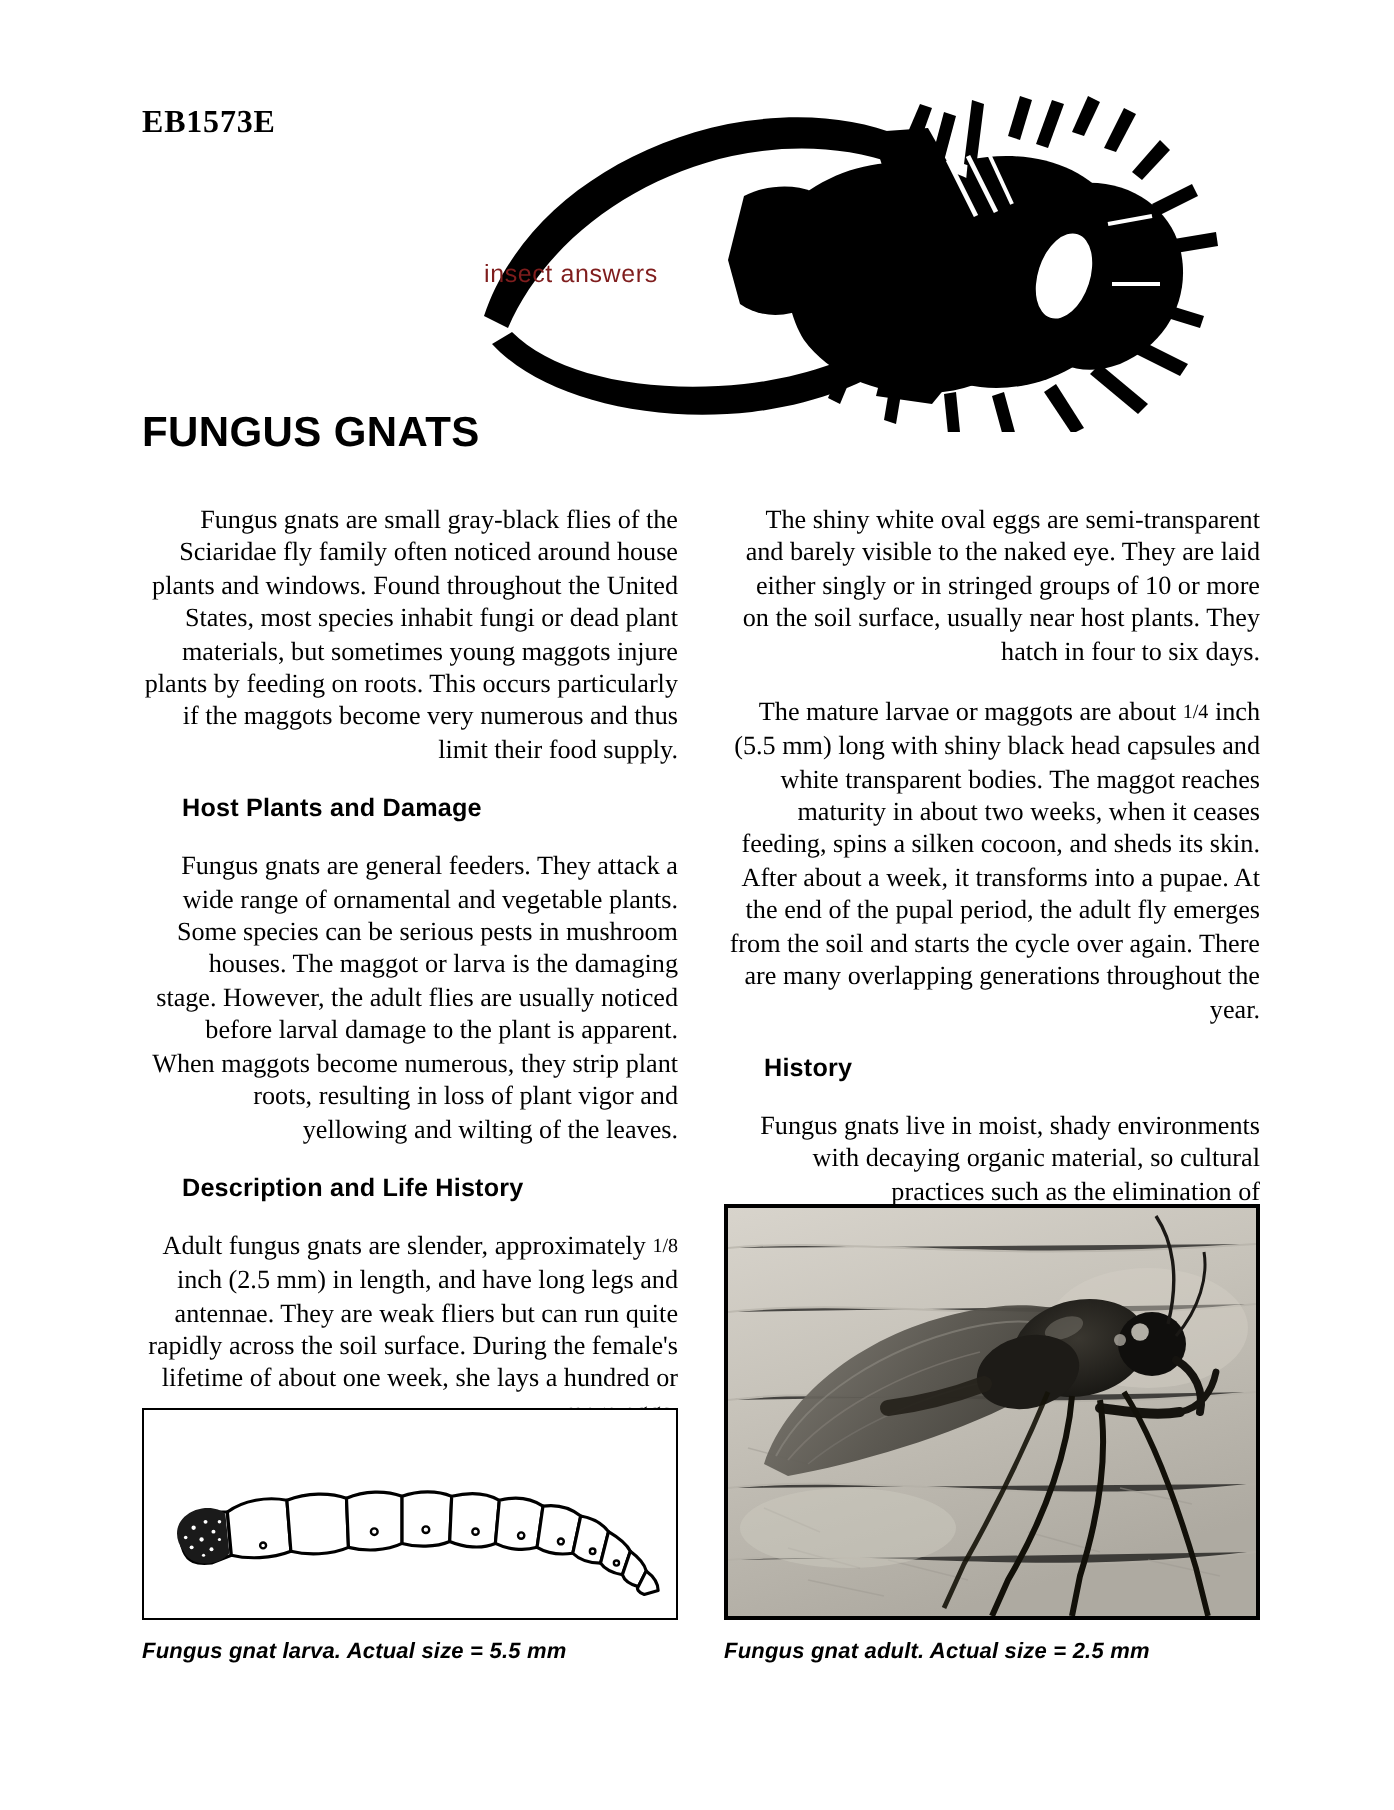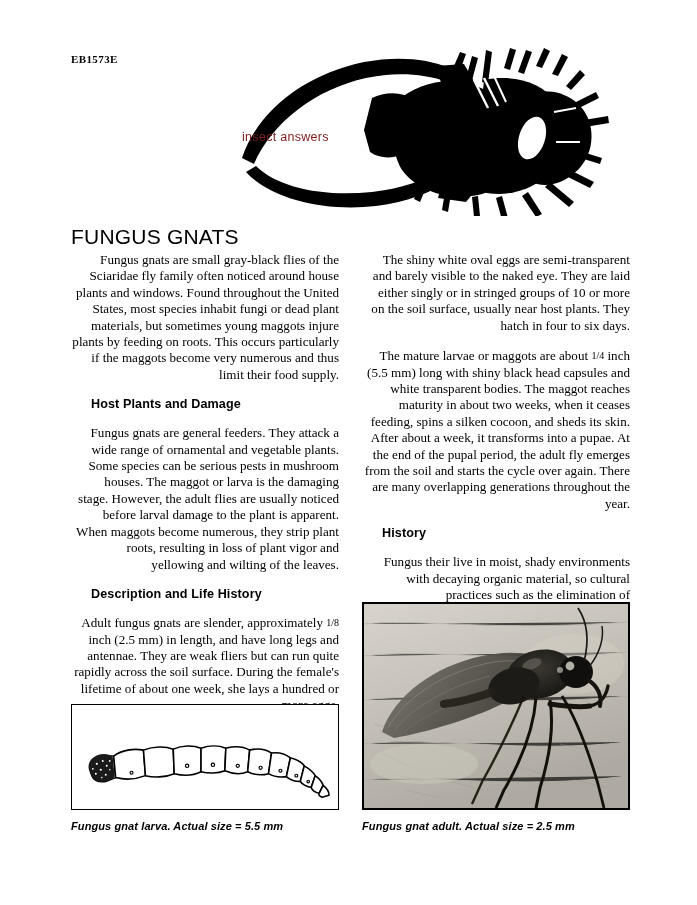--- a/index.html
+++ b/index.html
@@ -23,21 +23,21 @@
     height: 905px;
     background: #fff;
   }
 
   
   .pub-number {
     position: absolute;
     left: 71px;
     top: 53px;
     font-family: "Liberation Serif", serif;
-    font-size: 11px;
+    font-size: 16px;
     font-weight: bold;
     letter-spacing: 0.4px;
     color: #000;
   }
 
   .logo-wrap {
     position: absolute;
     left: 236px;
     top: 46px;
     width: 400px;
@@ -52,24 +52,24 @@
     font-family: "Liberation Sans", sans-serif;
     font-size: 12.5px;
     letter-spacing: 0.3px;
     color: #7f1d1d;
   }
 
   
   .doc-title {
     position: absolute;
     left: 71px;
-    top: 225px;
+    top: 205px;
     font-family: "Liberation Sans", sans-serif;
     font-size: 21px;
-    font-weight: normal;
+    font-weight: bold;
     letter-spacing: 0.2px;
     margin: 0;
   }
 
   
   .col {
     position: absolute;
     top: 252px;
     width: 268px;
   }
@@ -223,21 +223,21 @@
     <p><span>Adult fungus gnats are slender, approximately </span><span class="frac"><sup>1</sup>/<sub>8</sub></span><span> inch (2.5 mm) in length, and have long legs and antennae. They are weak fliers but can run quite rapidly across the soil surface. During the female's lifetime of about one week, she lays a hundred or more eggs.</span></p>
   </div>
 
   <div class="col col-right">
     <p>The shiny white oval eggs are semi-transparent and barely visible to the naked eye. They are laid either singly or in stringed groups of 10 or more on the soil surface, usually near host plants. They hatch in four to six days.</p>
 
     <p><span>The mature larvae or maggots are about </span><span class="frac"><sup>1</sup>/<sub>4</sub></span><span> inch (5.5 mm) long with shiny black head capsules and white transparent bodies. The maggot reaches maturity in about two weeks, when it ceases feeding, spins a silken cocoon, and sheds its skin. After about a week, it transforms into a pupae. At the end of the pupal period, the adult fly emerges from the soil and starts the cycle over again. There are many overlapping generations throughout the year.</span></p>
 
     <div class="subhead">History</div>
 
-    <p>Fungus their live in moist, shady environments with decaying organic material, so cultural practices such as the elimination of</p>
+    <p>Fungus gnats live in moist, shady environments with decaying organic material, so cultural practices such as the elimination of</p>
   </div>
 
   <div class="figure fig-larva">
     <div class="fig-box">
       <svg class="fig-svg" viewBox="0 0 268 106" preserveAspectRatio="none">
         <g fill="#fff" stroke="#000" stroke-width="1.6" stroke-linejoin="round">
           <path d="M20 72 C 16 62, 22 54, 34 52 L 42 52 L 44 74 L 34 78 C 26 79, 22 77, 20 72 Z"></path>
           <path d="M42 52 C 50 46, 62 44, 72 46 L 74 72 C 64 76, 52 76, 44 74 Z"></path>
           <path d="M72 46 C 82 42, 94 42, 102 45 L 103 70 C 94 74, 82 74, 74 72 Z"></path>
           <path d="M102 45 C 111 41, 122 41, 130 44 L 130 68 C 122 72, 111 72, 103 70 Z"></path>

